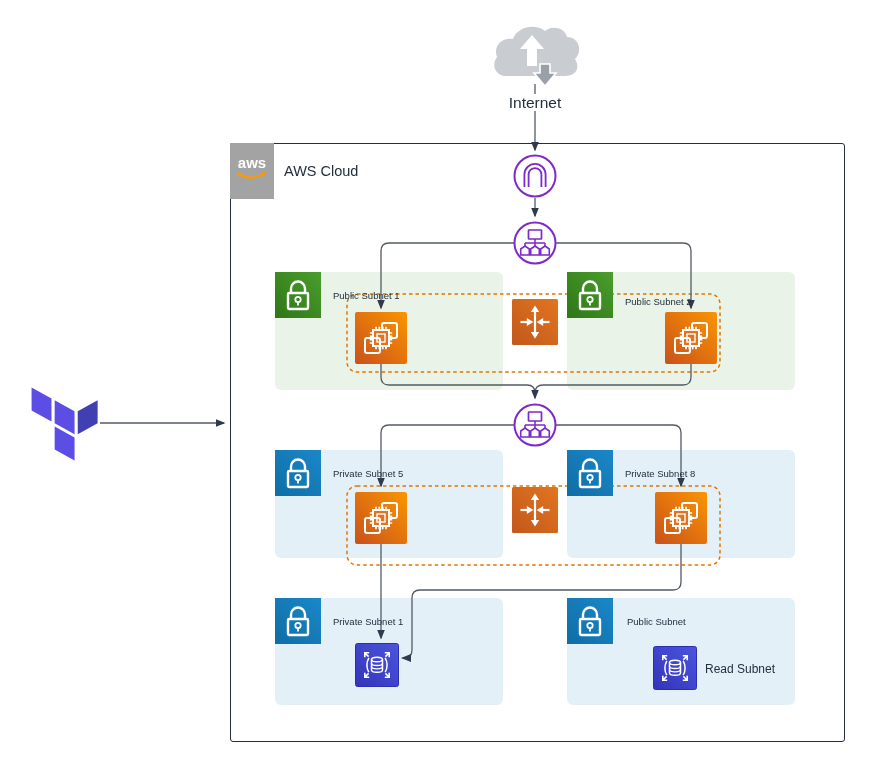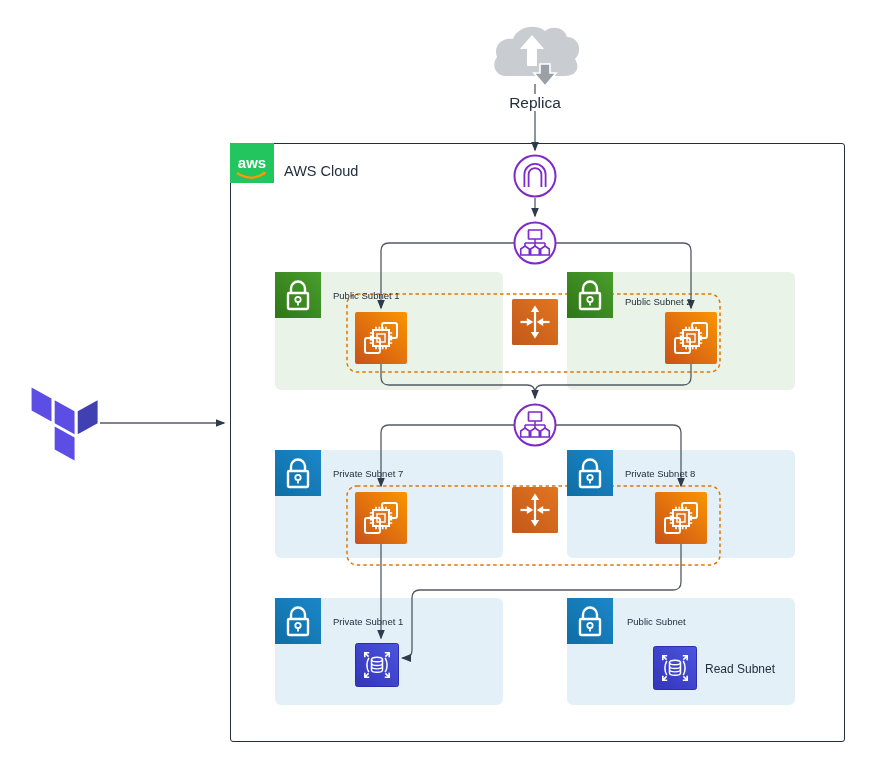--- a/index.html
+++ b/index.html
@@ -11,21 +11,21 @@
   .subnet{border-radius:6px;z-index:2;}
   .subnet.public{background:#E9F3E7;}
   .subnet.private{background:#E4F0F8;}
   .wires{left:0;top:0;width:875px;height:778px;z-index:3;pointer-events:none;}
   .icon{z-index:4;}
   .lbl{z-index:5;font-size:9.5px;line-height:12px;color:#232F3E;white-space:nowrap;}
   .lbl-big{z-index:5;font-size:14.5px;line-height:18px;color:#232F3E;white-space:nowrap;}
   .internet-lbl{z-index:5;font-size:15.5px;line-height:18px;text-align:center;}
   .internet-lbl span{background:#fff;padding:0 2px;}
   .replica-lbl{z-index:5;font-size:12px;color:#232F3E;white-space:nowrap;}
-  .awslogo{left:230px;top:143px;width:44px;height:40px;background:#22c55e;z-index:6;}
+  .awslogo{left:230px;top:143px;width:44px;height:56px;background:#a3a3a3;z-index:6;}
   .defs{position:absolute;width:0;height:0;}
 </style>
 </head>
 <body>
 
 <div class="stage">
 
   <svg class="defs" aria-hidden="true">
     <defs>
       <linearGradient id="ec2grad" x1="0" y1="1" x2="1" y2="0">
@@ -150,21 +150,21 @@
       <path d="M681,544 V582 Q681,590 673,590 H420 Q412,590 412,598 V650 Q412,658 404,658 H402.5" marker-end="url(#arr)"></path>
       <path d="M100,423 H224" marker-end="url(#arr)"></path>
     </g>
   </svg>
 
   <svg class="abs icon" style="left:487px;top:20px" width="96" height="70" viewBox="0 0 96 70">
     <path d="M20,56 C8,56 4,45 10,37 C6,27 14,17 26,19 C30,7 48,3 58,11 C64,5 78,7 80,17 C92,17 96,31 88,39 C94,49 88,56 78,56 Z" fill="#C9CDD2"></path>
     <polygon points="45,15 33,29 40,29 40,46 50,46 50,29 57,29" fill="#fff"></polygon>
     <polygon points="53,44 63,44 63,53 69,53 58,66 47,53 53,53" fill="#9AA0A8" stroke="#fff" stroke-width="1.6"></polygon>
   </svg>
-  <div class="abs internet-lbl" style="left:495px;top:94px;width:80px"><span>Replica</span></div>
+  <div class="abs internet-lbl" style="left:495px;top:94px;width:80px"><span>Internet</span></div>
 
   <div class="abs awslogo">
     <svg width="44" height="48" viewBox="0 0 44 48">
       <text x="22" y="25" text-anchor="middle" font-family="Liberation Sans, sans-serif" font-size="15" font-weight="bold" fill="#fff">aws</text>
       <path d="M7,30 Q21,39 34,30.5" stroke="#FF9900" stroke-width="2.2" fill="none"></path>
       <polygon points="36.5,29.5 32.5,28.6 33.8,32.4" fill="#FF9900"></polygon>
     </svg>
   </div>
   <div class="abs lbl-big" style="left:284px;top:162px">AWS Cloud</div>
 
@@ -198,21 +198,21 @@
       <rect width="46" height="46" fill="url(#bluegrad)"></rect>
       <use href="#sym-lock"></use>
     </svg>
   <svg class="abs icon" style="left:567px;top:598px" width="46" height="46">
       <rect width="46" height="46" fill="url(#bluegrad)"></rect>
       <use href="#sym-lock"></use>
     </svg>
 
   <div class="abs lbl" style="left:333px;top:290px">Public Subnet 1</div>
   <div class="abs lbl" style="left:625px;top:296px">Public Subnet 2</div>
-  <div class="abs lbl" style="left:333px;top:468px">Private Subnet 7</div>
+  <div class="abs lbl" style="left:333px;top:468px">Private Subnet 5</div>
   <div class="abs lbl" style="left:625px;top:468px">Private Subnet 8</div>
   <div class="abs lbl" style="left:333px;top:616px">Private Subnet 1</div>
   <div class="abs lbl" style="left:627px;top:616px">Public Subnet</div>
 
   <svg class="abs icon" style="left:355px;top:312px" width="52" height="52">
       <rect width="52" height="52" rx="2" fill="url(#ec2grad)"></rect>
       <use href="#sym-ec2"></use>
     </svg>
   <svg class="abs icon" style="left:665px;top:312px" width="52" height="52">
       <rect width="52" height="52" rx="2" fill="url(#ec2grad)"></rect>

